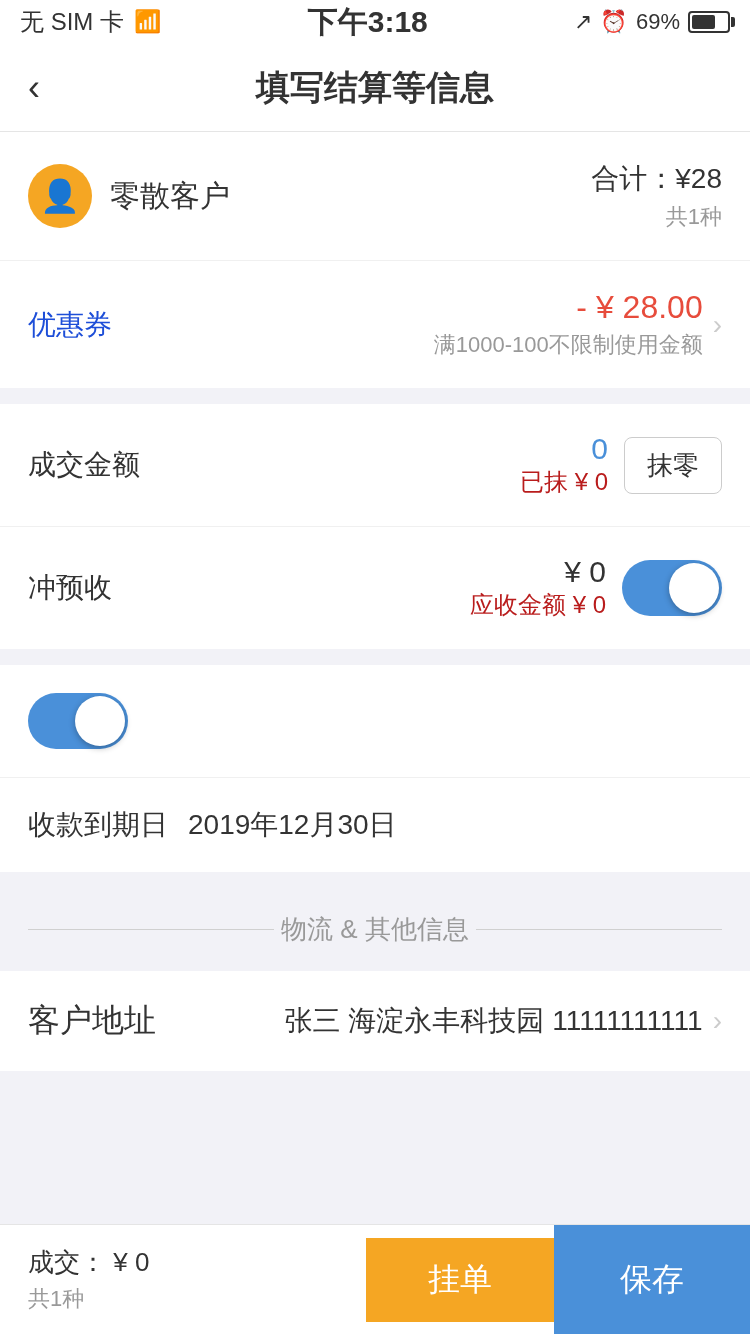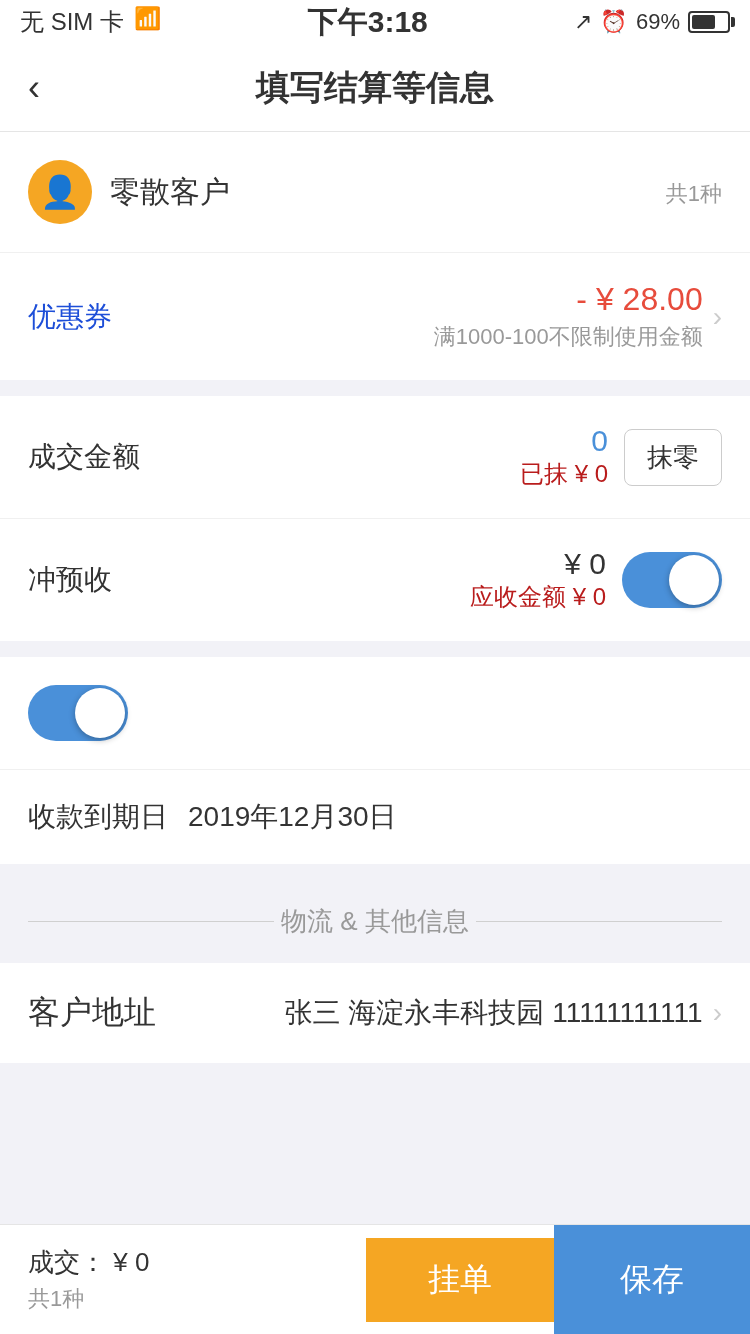--- a/index.html
+++ b/index.html
@@ -19,21 +19,21 @@
       width: 100%;
       height: 44px;
       background: #fff;
       display: flex;
       align-items: center;
       justify-content: space-between;
       padding: 0 20px;
       font-size: 24px;
       font-weight: 500;
     }
-    .status-left { display: flex; gap: 10px; }
+    .status-left { display: flex; align-items: center; gap: 10px; }
     .status-center { font-size: 30px; font-weight: 600; }
     .status-right { display: flex; align-items: center; gap: 8px; font-size: 22px; }
     .battery-icon {
       width: 42px; height: 22px; border: 2px solid #333; border-radius: 4px; position: relative;
       display: flex; align-items: center; padding: 2px;
     }
     .battery-icon::after {
       content: ''; position: absolute; right: -7px; top: 50%; transform: translateY(-50%);
       width: 4px; height: 10px; background: #333; border-radius: 0 2px 2px 0;
     }
@@ -276,20 +276,21 @@
 
   <div class="section">
     <div class="customer-row">
       <div class="customer-left">
         <div class="customer-avatar">
           <span>👤</span>
         </div>
         <div class="customer-name">零散客户</div>
       </div>
       <div class="customer-right">
+        <div class="customer-total">合计：¥28</div>
         <div class="customer-count">共1种</div>
       </div>
     </div>
 
     <div class="coupon-row">
       <div class="coupon-label">优惠券</div>
       <div class="coupon-right">
         <div class="coupon-right-inner">
           <div class="coupon-amount">- ¥ 28.00</div>
           <div class="coupon-desc">满1000-100不限制使用金额</div>

